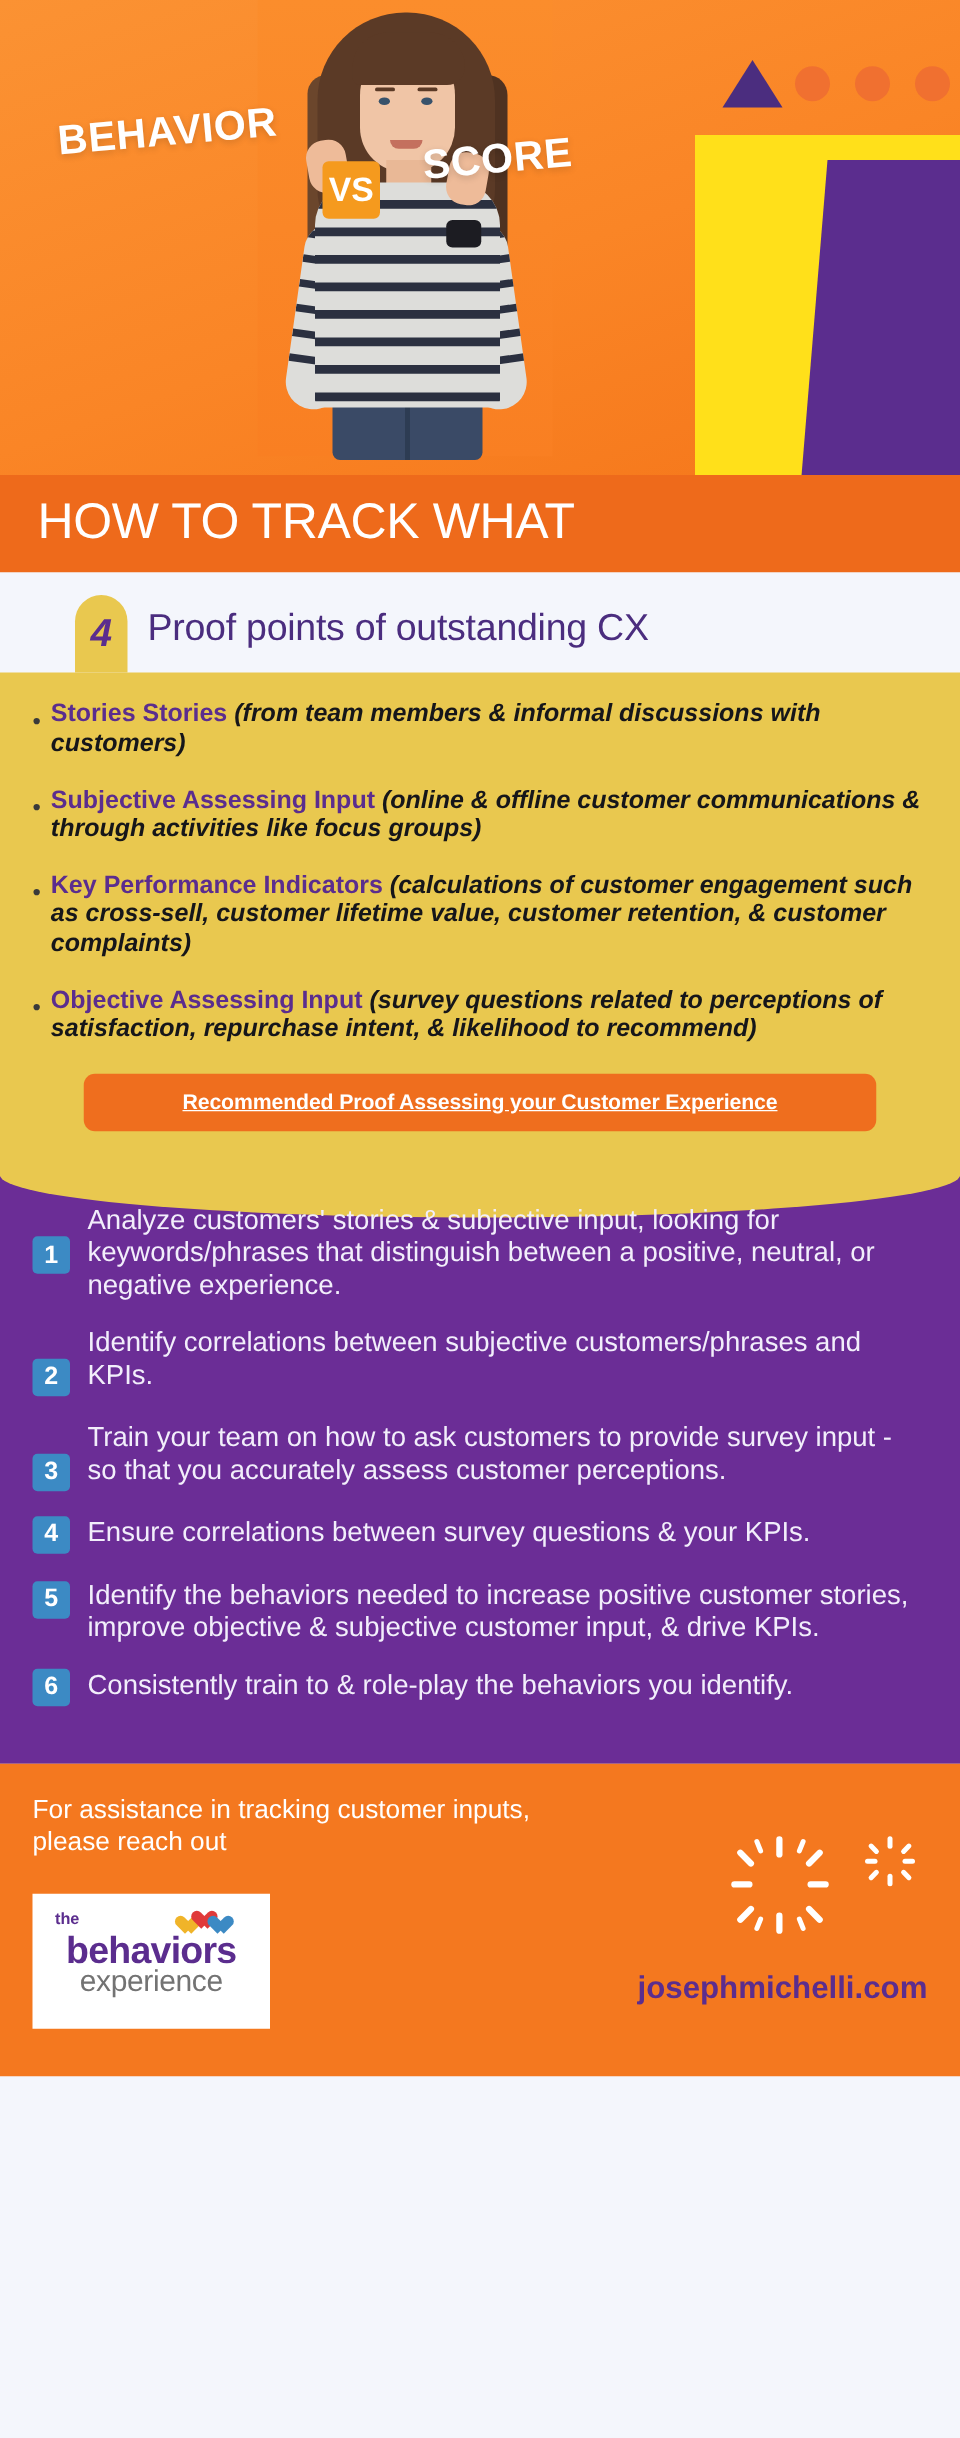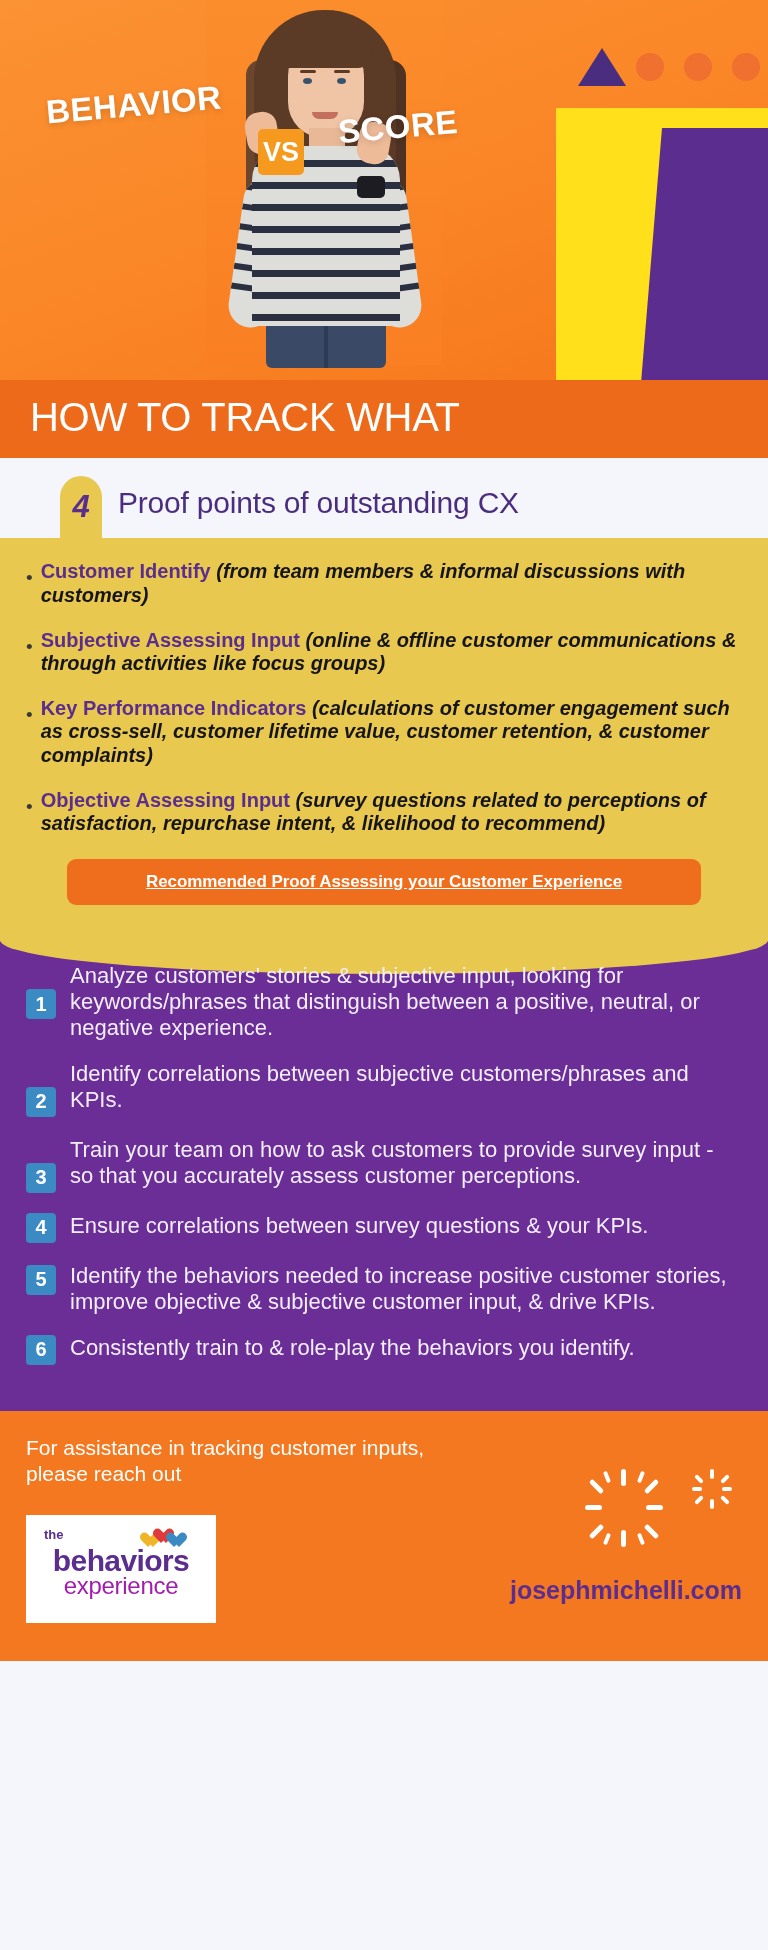--- a/index.html
+++ b/index.html
@@ -147,21 +147,21 @@
   
   .footer { background:#f4781f; position:relative; height:250px; padding:24px 26px; }
   .foot-text { color:#ffffff; font-size:21px; line-height:1.25; max-width:430px; }
   .logo-box {
     position:absolute; left:26px; top:104px; width:190px; height:108px;
     background:#ffffff; display:flex; flex-direction:column;
     align-items:center; justify-content:center; padding:6px;
   }
   .logo-the { position:absolute; left:18px; top:12px; color:#5b2d8e; font-size:13px; font-weight:bold; }
   .logo-michelli { color:#5b2d8e; font-size:30px; font-weight:bold; letter-spacing:-0.6px; margin-top:6px; }
-  .logo-exp { color:#a21caf; font-size:24px; margin-top:-6px; letter-spacing:-0.3px; }
+  .logo-exp { color:#737373; font-size:24px; margin-top:-6px; letter-spacing:-0.3px; }
   .logo-hearts { position:absolute; left:118px; top:14px; }
   .heart { position:absolute; width:17px; height:15px; }
   .heart:before, .heart:after {
     content:""; position:absolute; width:9px; height:14px; border-radius:9px 9px 0 0;
     top:0; left:4px;
   }
   .heart:before { transform:rotate(-45deg); transform-origin:0 100%; }
   .heart:after { left:0; transform:rotate(45deg); transform-origin:100% 100%; }
   .h-y:before, .h-y:after { background:#f0b429; }
   .h-r:before, .h-r:after { background:#e03a3a; }
@@ -252,21 +252,21 @@
   <div class="proof-head">
     <div class="proof-badge">4</div>
     <div class="proof-title">Proof points of outstanding CX</div>
   </div>
 
   <div class="yellow-sec">
 
     <div class="bullet">
       <div class="bullet-dot">•</div>
       <div class="bullet-text">
-        <span class="b-label">Customer Identify</span>
+        <span class="b-label">Stories Stories</span>
         <span class="b-desc">(from team members &amp; informal discussions with customers)</span>
       </div>
     </div>
 
     <div class="bullet">
       <div class="bullet-dot">•</div>
       <div class="bullet-text">
         <span class="b-label">Subjective Assessing Input</span>
         <span class="b-desc">(online &amp; offline customer communications &amp; through activities like focus groups)</span>
       </div>

